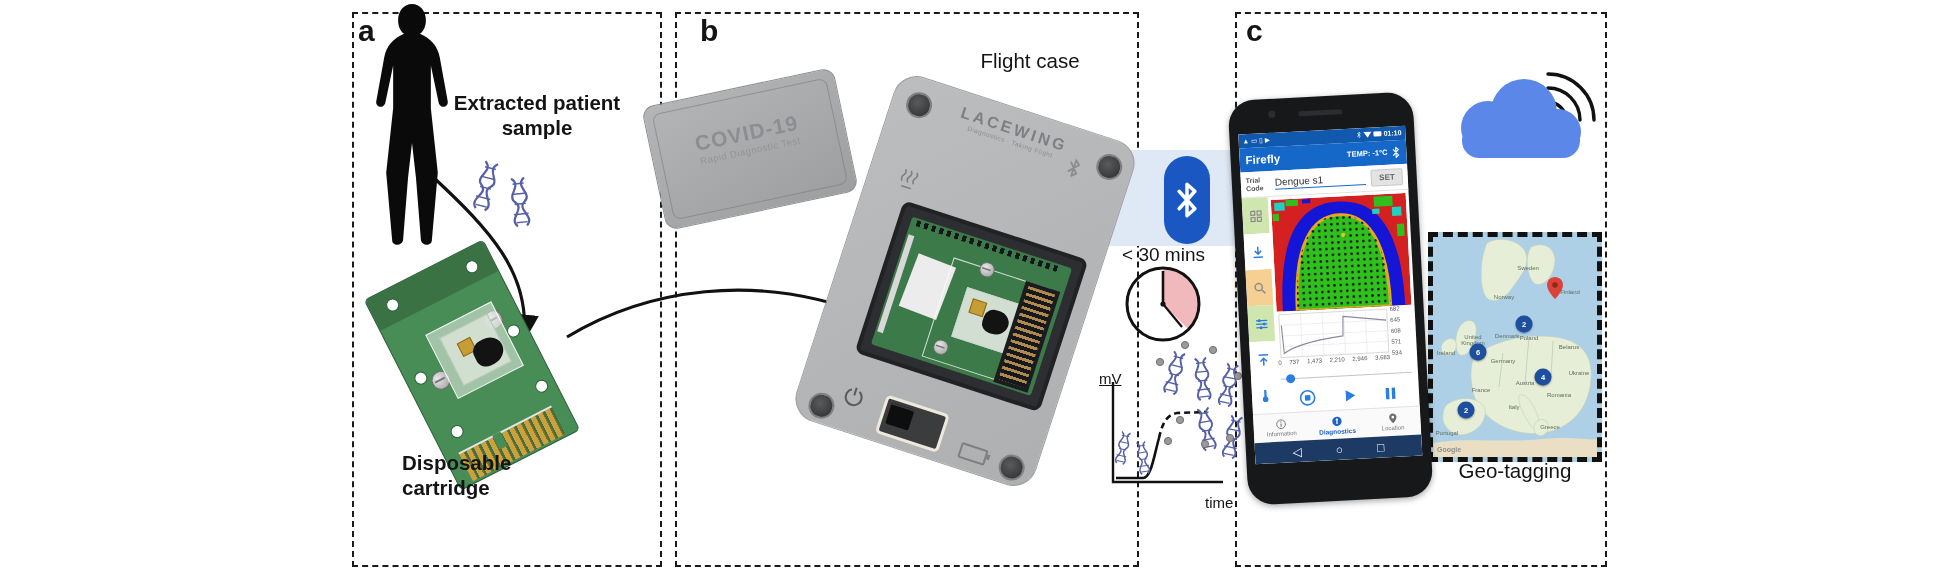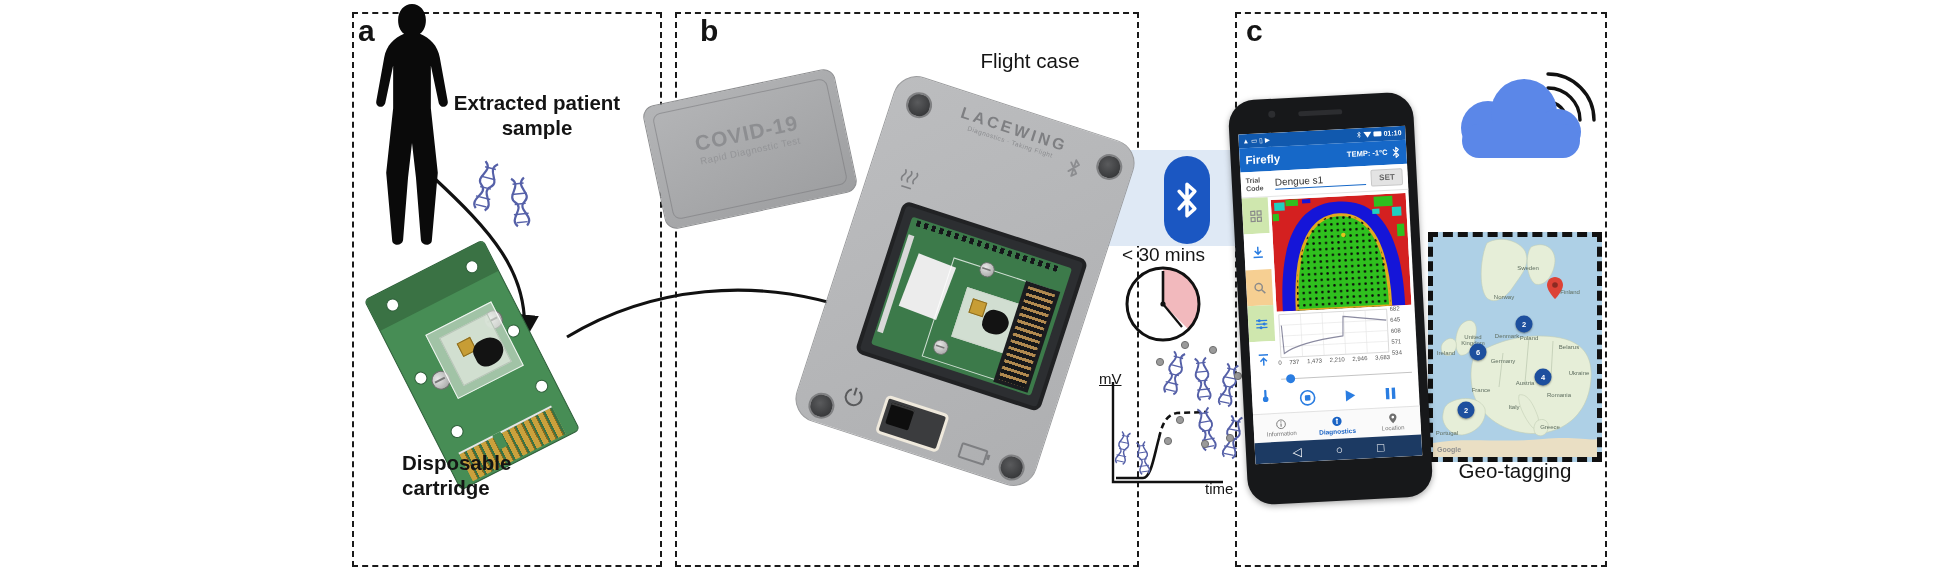--- a/index.html
+++ b/index.html
@@ -305,21 +305,21 @@
           <circle cx="30" cy="80" r="3.6"></circle>
           <circle cx="55" cy="104" r="3.6"></circle>
         <circle cx="80" cy="98" r="3.6"></circle>
           <circle cx="18" cy="101" r="3.6"></circle>
       </g>
     </svg>
   </div>
 
   <div class="abs lay4" style="left:1083px;top:368px;width:165px;height:140px;">
     <span class="mv-lab" style="left:16px;top:2px;text-decoration:underline;">mV</span>
-    <span class="mv-lab" style="left:122px;top:112px;">time</span>
+    <span class="mv-lab" style="left:122px;top:126px;">time</span>
     <svg width="165" height="140" viewBox="0 0 165 140">
       <path d="M30,14 L30,114 L140,114" fill="none" stroke="#111" stroke-width="2.4"></path>
       <path d="M33,110 L60,110 C68,110 71,88 76,70" fill="none" stroke="#111" stroke-width="2.6"></path>
       <path d="M76,70 C80,52 85,47 94,45 L124,44" fill="none" stroke="#111" stroke-width="2.6" stroke-dasharray="6 4"></path>
     </svg>
     <svg class="abs" style="left:32px;top:62px;transform:rotate(12deg);" width="16" height="36">
         <use href="#dna"></use>
       </svg>
     <svg class="abs" style="left:52px;top:72px;transform:rotate(-8deg);" width="16" height="36">
         <use href="#dna"></use>

